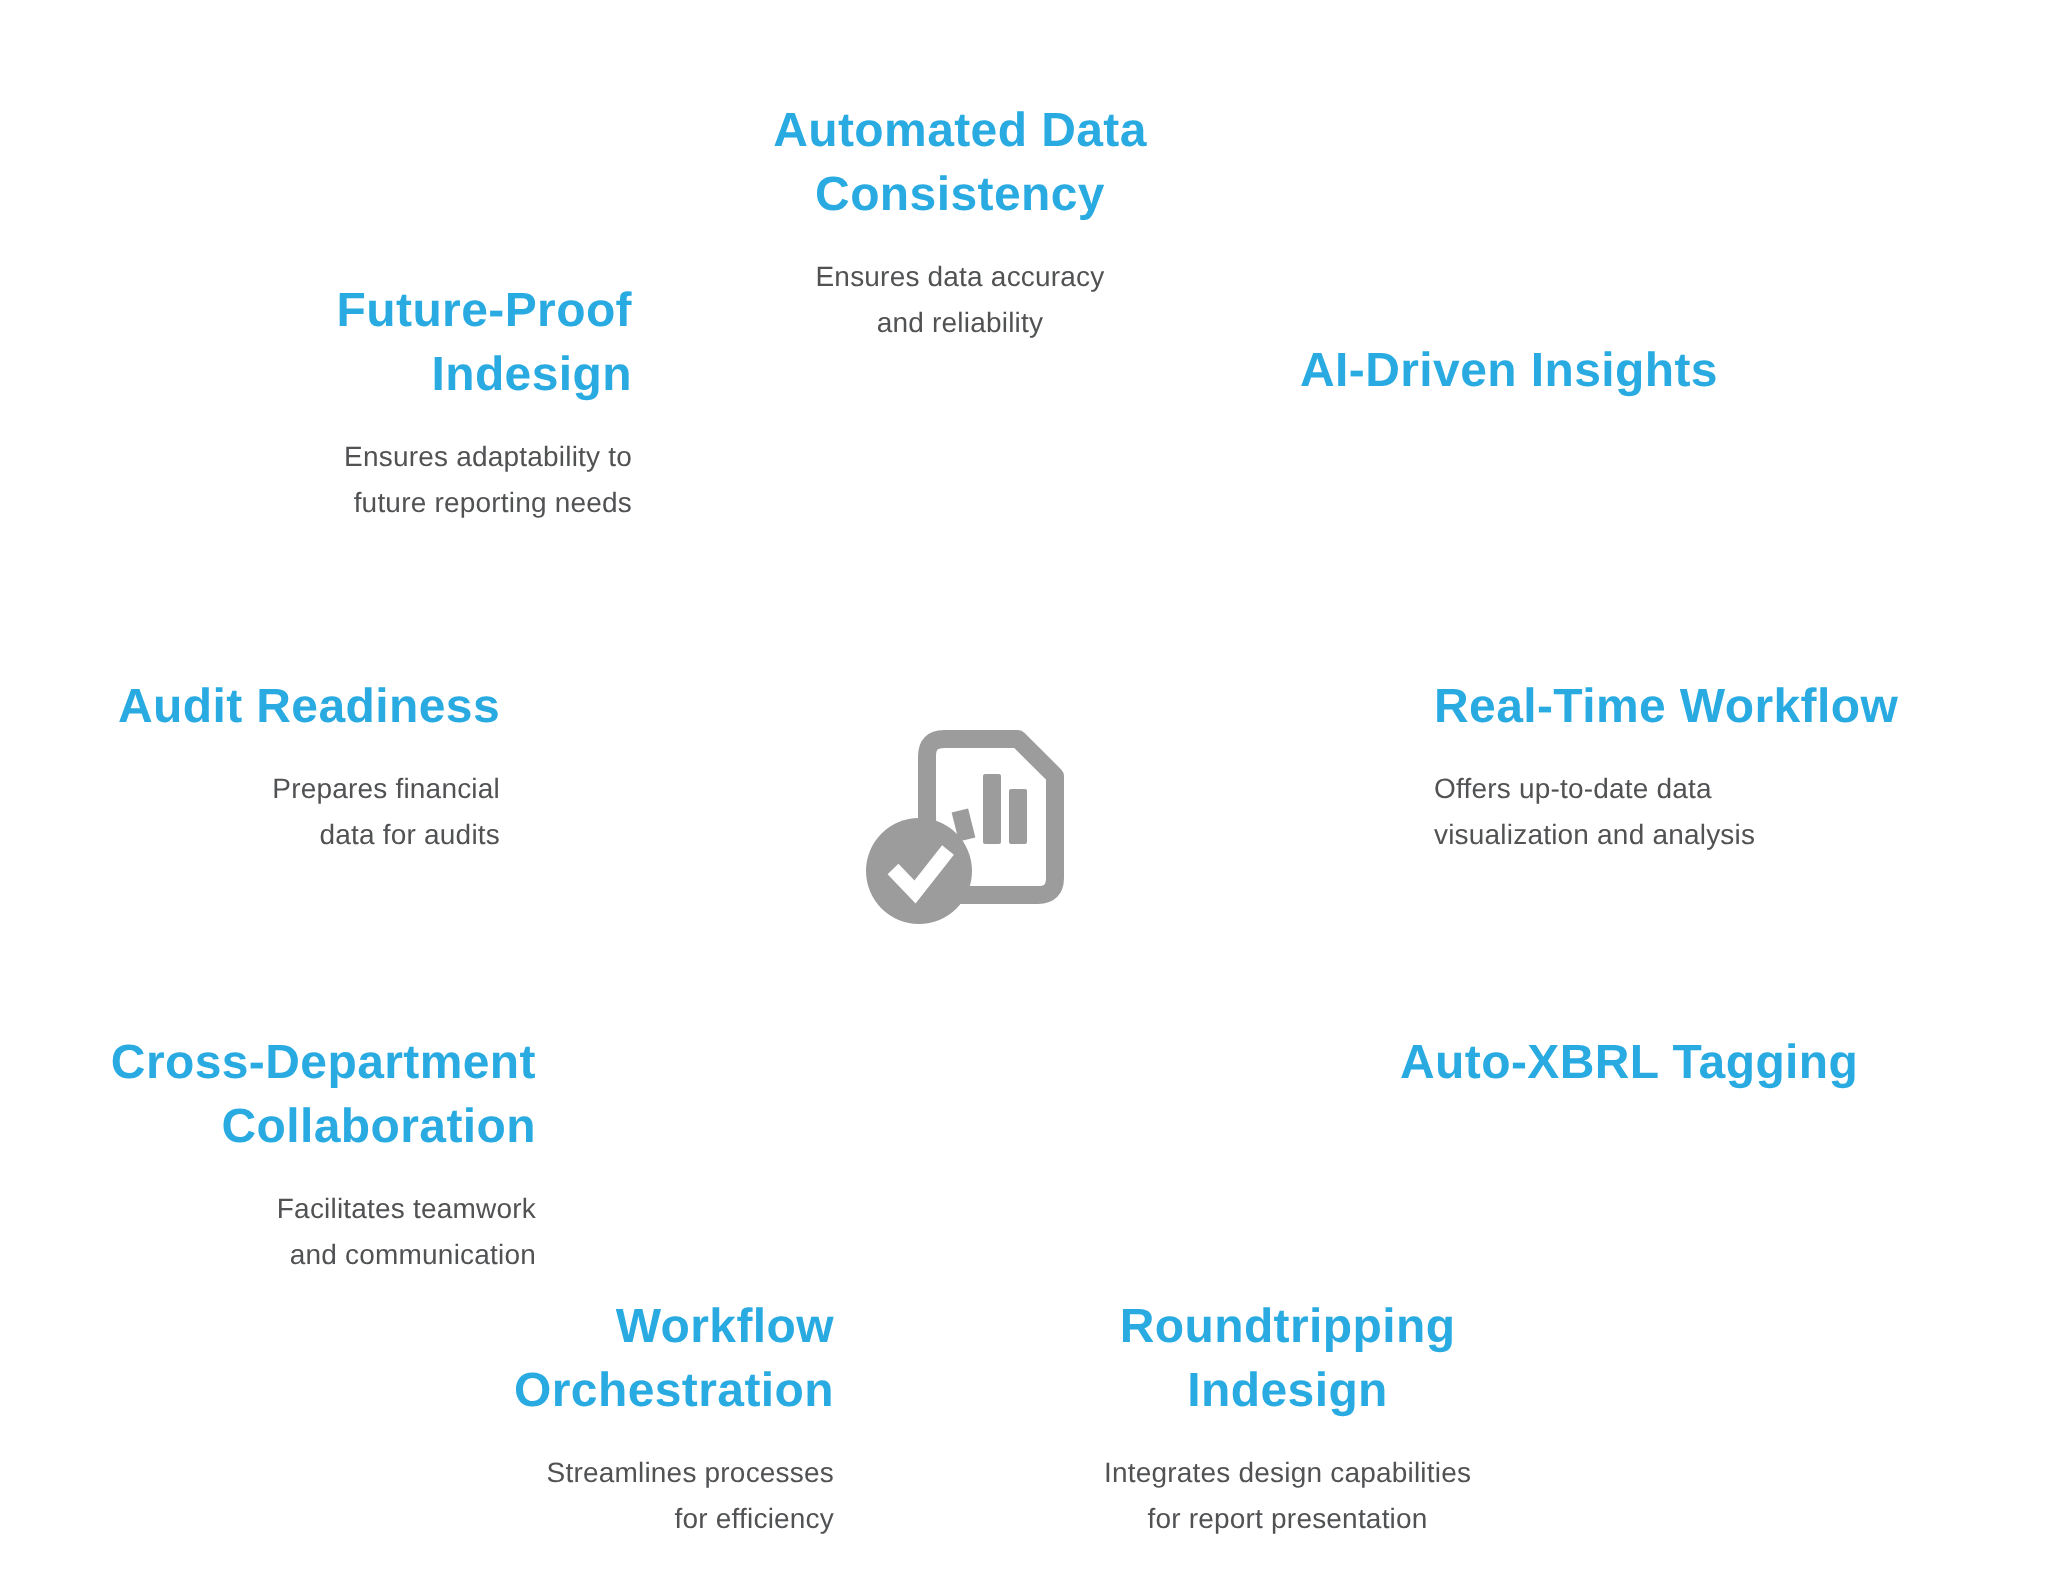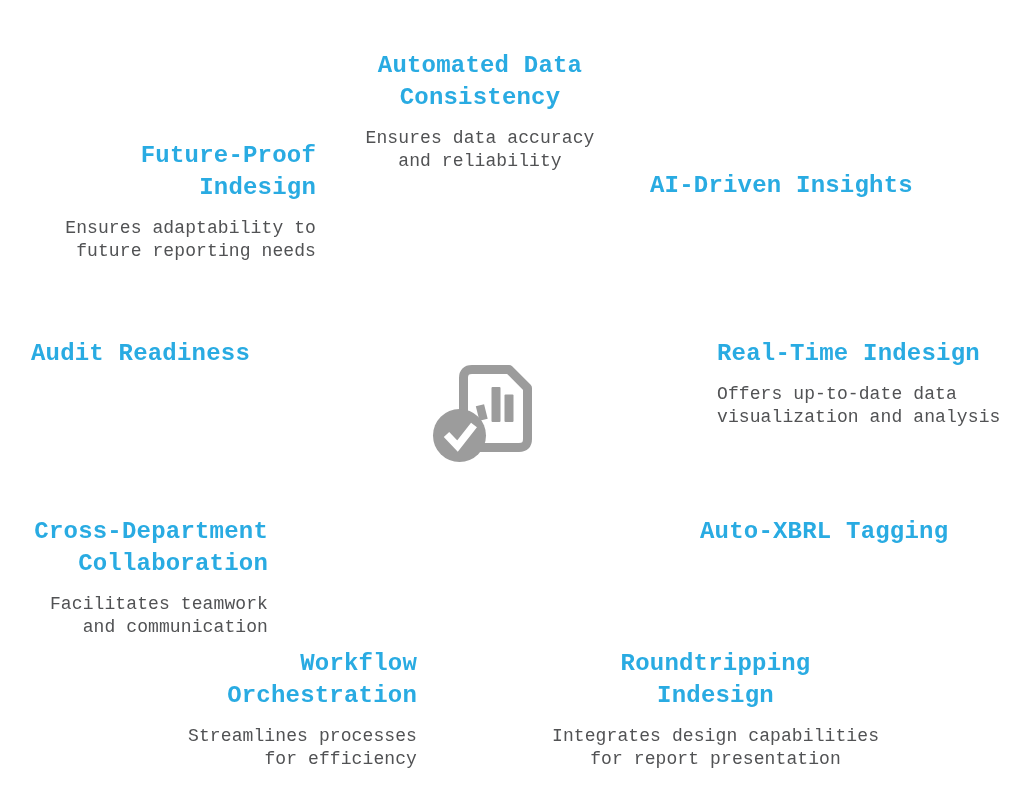--- a/index.html
+++ b/index.html
@@ -6,37 +6,37 @@
     margin: 0;
     padding: 0;
     background: #ffffff;
   }
   .canvas {
     position: relative;
     width: 1024px;
     height: 798px;
     background: #ffffff;
     overflow: hidden;
-    font-family: Liberation Mono, monospace;
+    font-family: Liberation Sans, sans-serif;
   }
   .feature {
     position: absolute;
   }
   .feature-title {
     margin: 0 0 13px 0;
     font-size: 24px;
     font-weight: 700;
     line-height: 32px;
     letter-spacing: 0.2px;
     color: var(--heading-blue, #29ABE2);
     white-space: pre-line;
   }
   .feature-desc {
     margin: 0;
-    font-size: 18px;
+    font-size: 14px;
     font-weight: 500;
     line-height: 23px;
     letter-spacing: 0.1px;
     color: var(--body-gray, #515254);
     white-space: pre-line;
   }
   .align-right { text-align: right; }
   .align-center { text-align: center; }
 
   
@@ -92,24 +92,26 @@
     <p class="feature-desc">Ensures adaptability to
 future reporting needs</p>
   </section>
 
   <section class="feature f2">
     <h2 class="feature-title">AI-Driven Insights</h2>
   </section>
 
   <section class="feature f3 align-right">
     <h2 class="feature-title">Audit Readiness</h2>
+    <p class="feature-desc">Prepares financial
+data for audits</p>
   </section>
 
   <section class="feature f4">
-    <h2 class="feature-title">Real-Time Indesign</h2>
+    <h2 class="feature-title">Real-Time Workflow</h2>
     <p class="feature-desc">Offers up-to-date data
 visualization and analysis</p>
   </section>
 
   <section class="feature f5 align-right">
     <h2 class="feature-title">Cross-Department
 Collaboration</h2>
     <p class="feature-desc">Facilitates teamwork
 and communication</p>
   </section>

